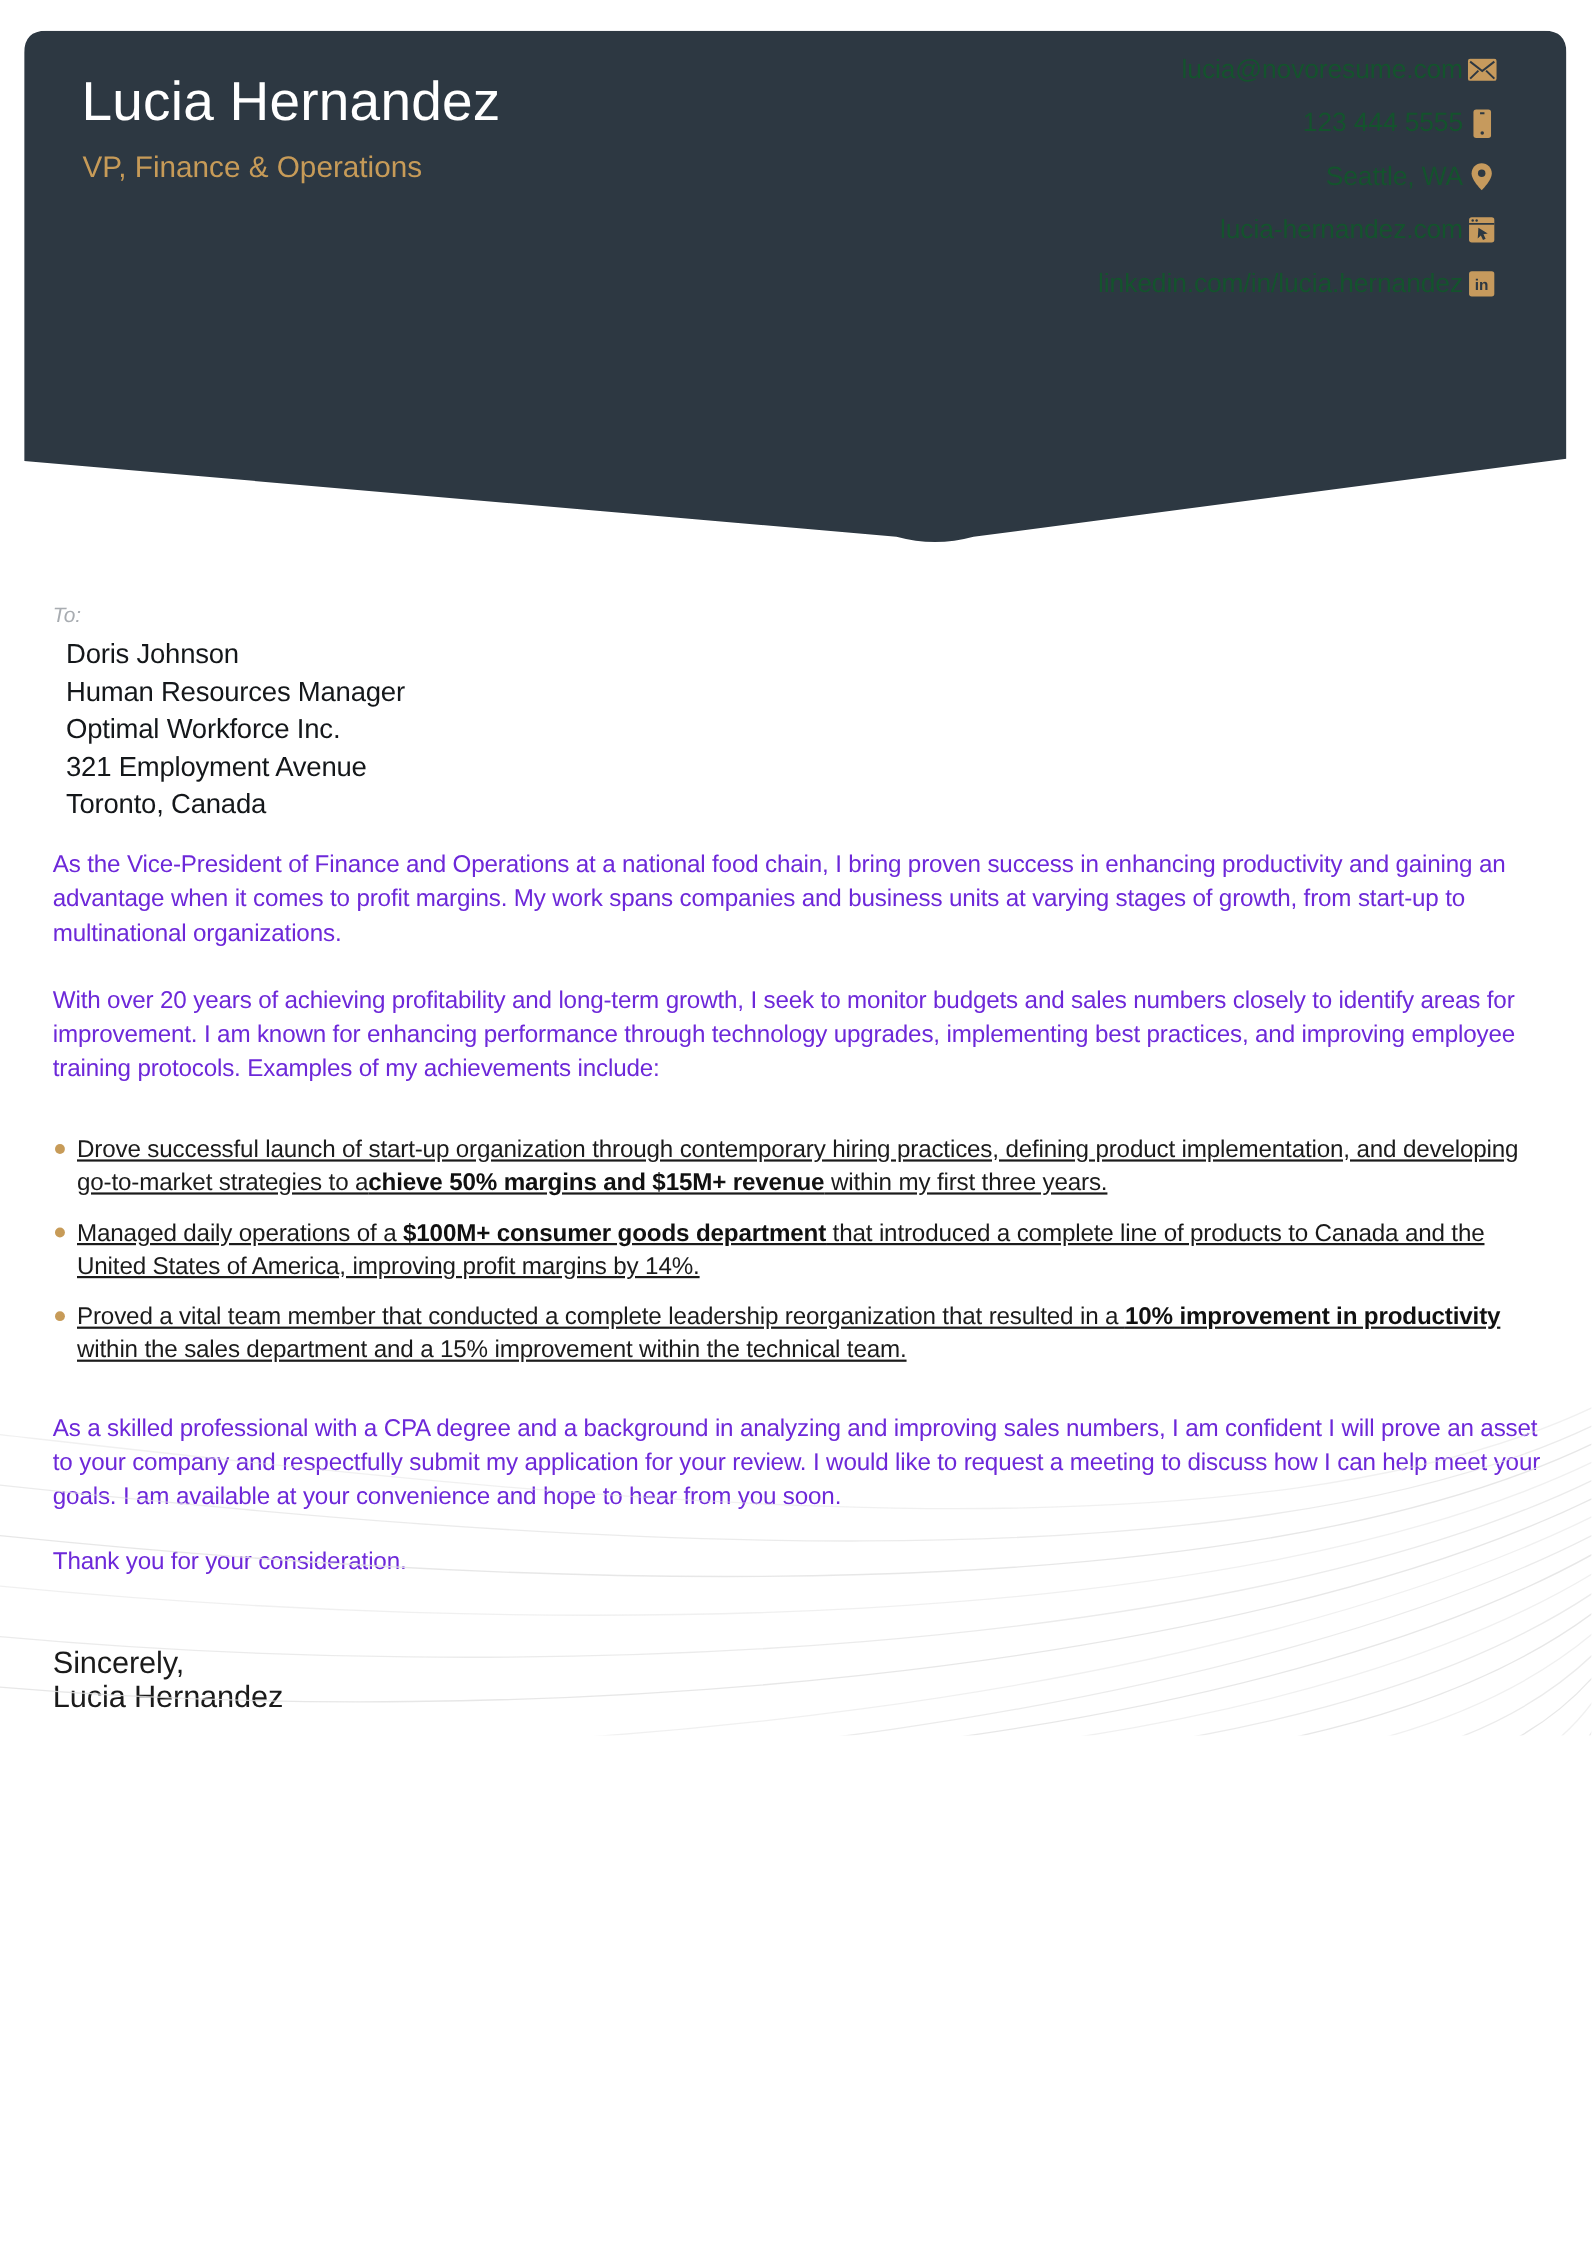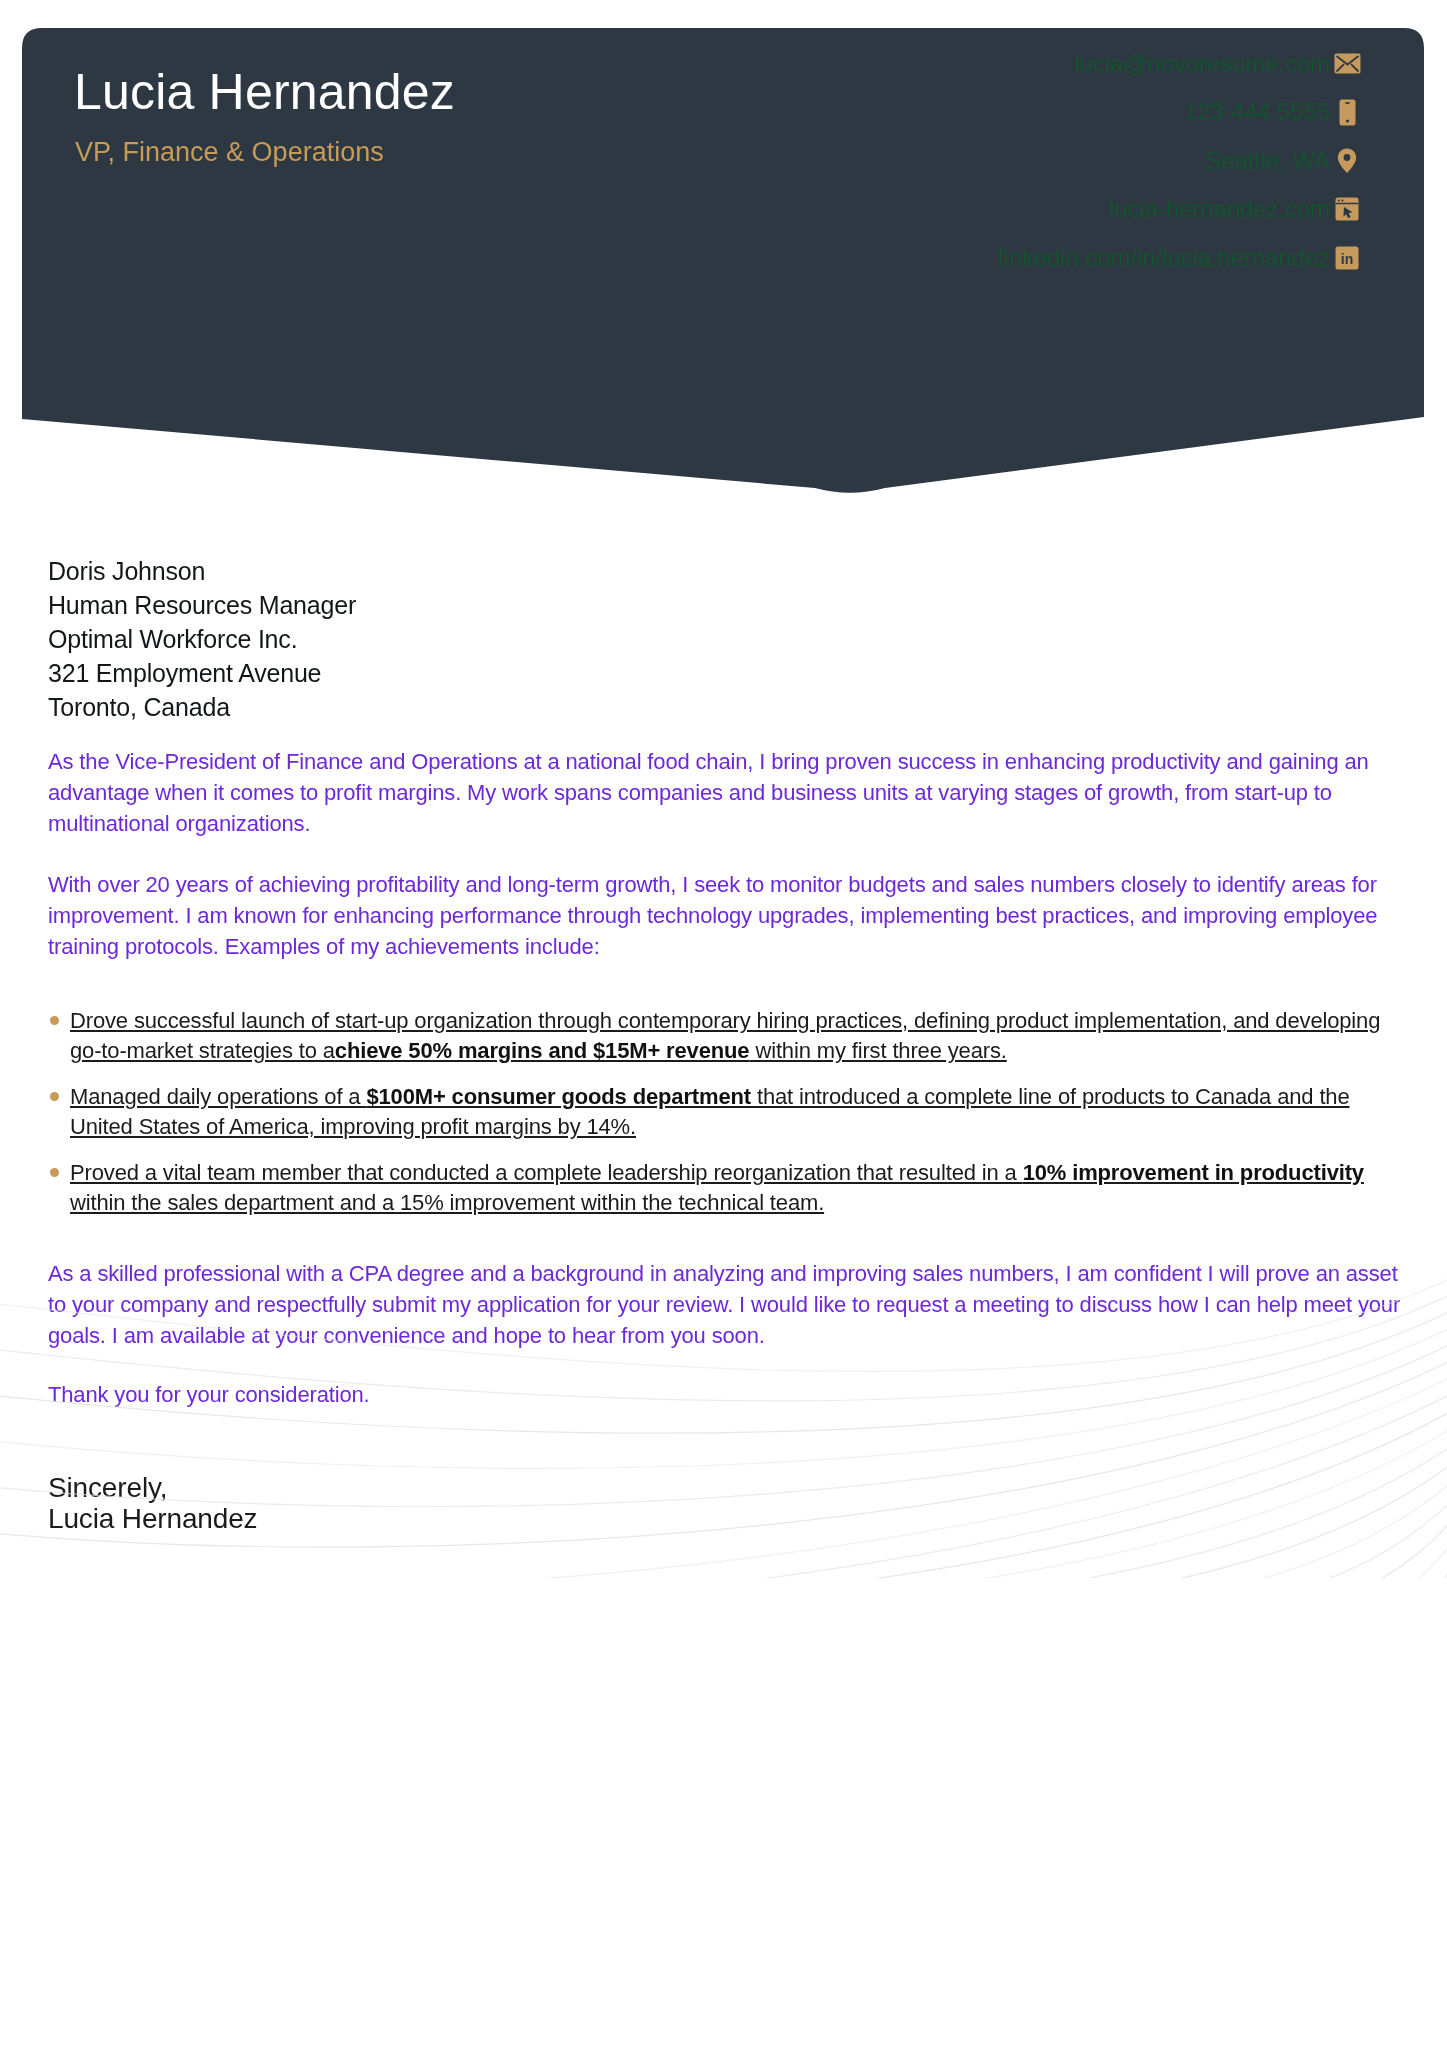--- a/index.html
+++ b/index.html
@@ -46,21 +46,21 @@
 
   
   .letter-body {
     position: absolute; inset: 0;
     padding: 548px 46px 0 48px;
   }
   .to-label {
     font-size: 19px; line-height: 24px;
     font-style: italic; color: #a8acb1;
   }
-  .recipient-block { margin-top: 6px; }
+  .recipient-block { margin-top: 6px; margin-left: 12px; }
   .recipient-line {
     font-size: 25px; line-height: 34px;
     color: #14171a; letter-spacing: -0.2px;
   }
   .salutation { margin-top: 56px; font-size: 22px; line-height: 31px; letter-spacing: -0.15px; }
   .body-paragraphs p, .closing-paragraphs p {
     margin: 0; font-size: 22px; line-height: 31px; letter-spacing: -0.15px; color: #6d28d9;
   }
   .body-paragraphs p:nth-child(1) { margin-top: 22px; }
   .body-paragraphs p:nth-child(2) { margin-top: 30px; }
@@ -155,20 +155,21 @@
             <svg id="def-linkedin-icon" width="24" height="24" viewBox="0 0 24 24">
     <rect x="0.5" y="0.5" width="23" height="23" rx="2.5" class="ic-fill"></rect>
     <text x="12" y="17.5" text-anchor="middle" font-family="Liberation Sans, sans-serif" font-size="14" font-weight="bold" class="ic-darktext">in</text>
   </svg>
           </span>
         </div>
       </div>
   </header>
 
   <main class="letter-body">
+    <div class="to-label">To:</div>
     <div class="recipient-block">
         <div class="recipient-line">Doris Johnson</div>
         <div class="recipient-line">Human Resources Manager</div>
         <div class="recipient-line">Optimal Workforce Inc.</div>
         <div class="recipient-line">321 Employment Avenue</div>
         <div class="recipient-line">Toronto, Canada</div>
       </div>
     <div class="body-paragraphs">
         <p>As the Vice-President of Finance and Operations at a national food chain, I bring proven success in enhancing productivity and gaining an advantage when it comes to profit margins. My work spans companies and business units at varying stages of growth, from start-up to multinational organizations.</p>
         <p>With over 20 years of achieving profitability and long-term growth, I seek to monitor budgets and sales numbers closely to identify areas for improvement. I am known for enhancing performance through technology upgrades, implementing best practices, and improving employee training protocols. Examples of my achievements include:</p>

